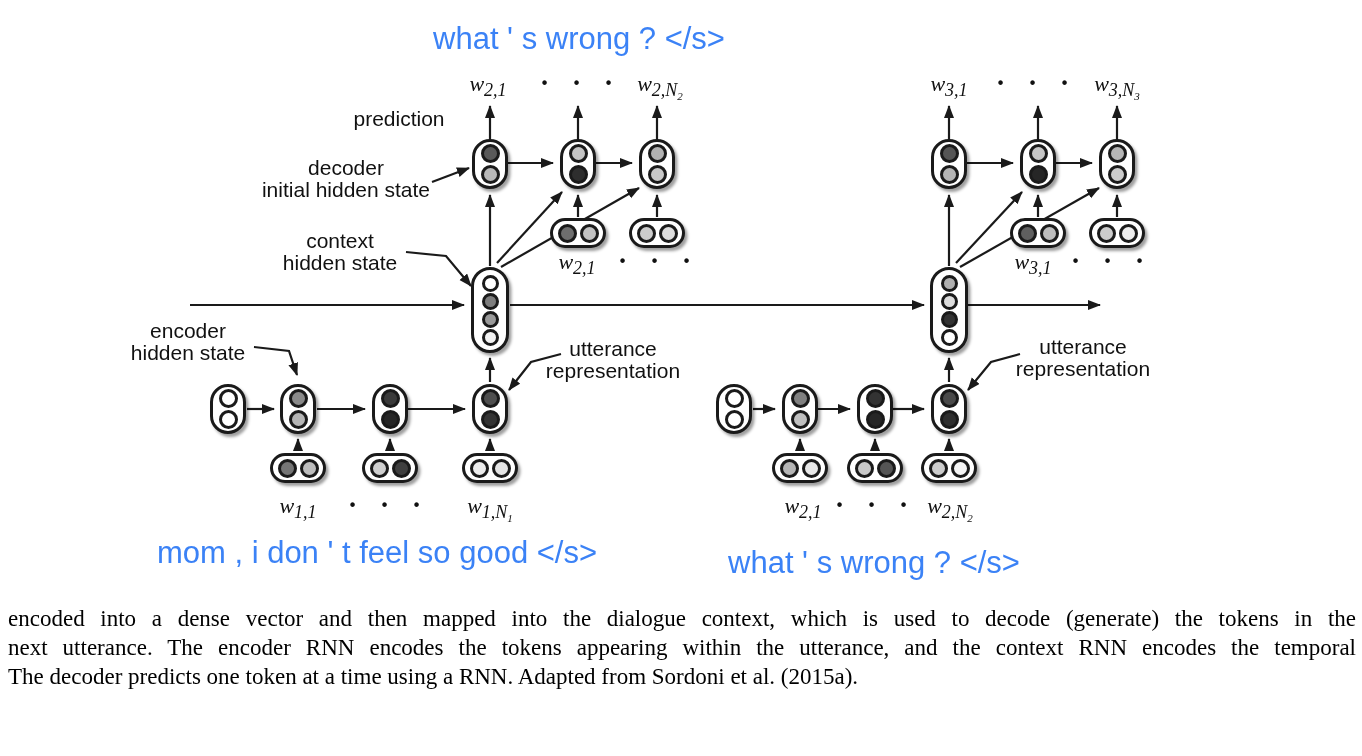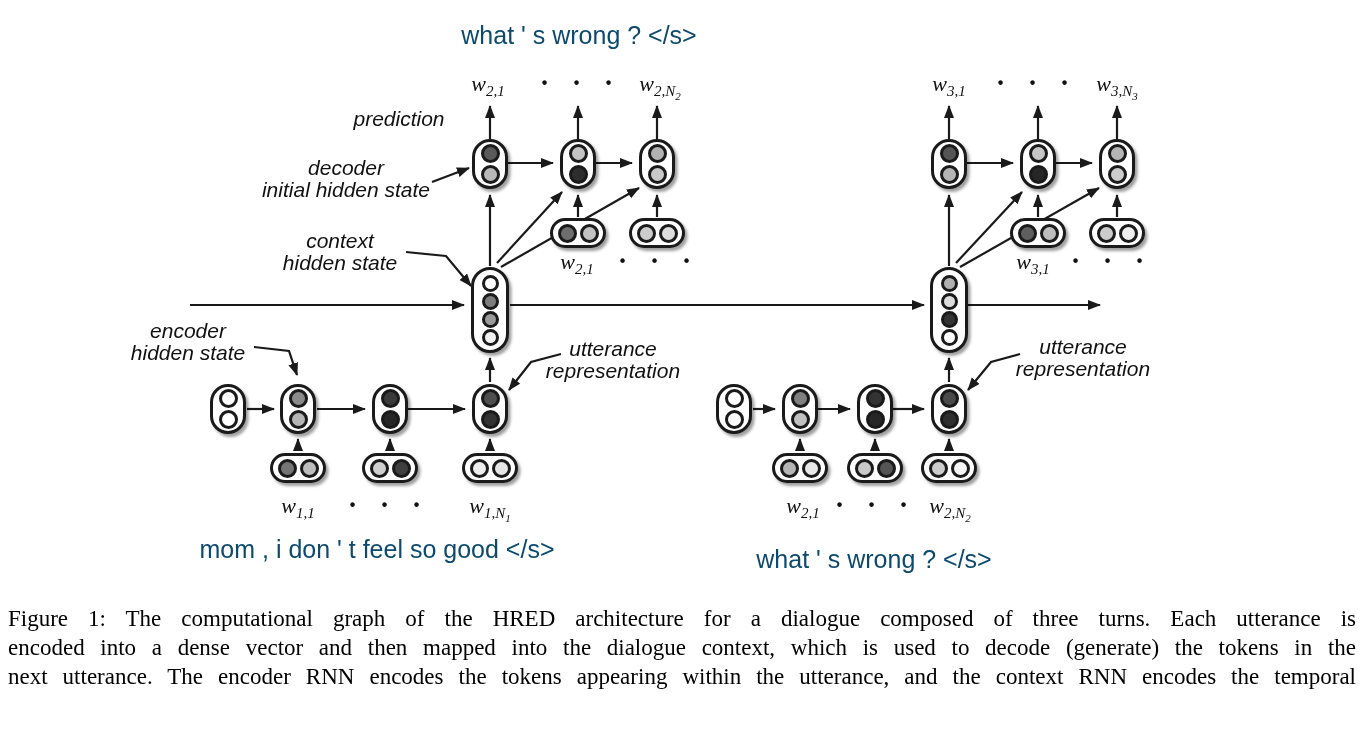--- a/index.html
+++ b/index.html
@@ -4,33 +4,33 @@
 <style>
   html,body{margin:0;padding:0;}
   body{
     width:1362px;height:756px;position:relative;background:#ffffff;
     font-family:"Liberation Sans",sans-serif;overflow:hidden;
   }
   .fig{position:absolute;inset:0;}
   svg.arrows{position:absolute;left:0;top:0;z-index:0;}
   .utt{
     position:absolute;transform:translateX(-50%);white-space:nowrap;
-    font-size:25px;color:#0c4a6e;z-index:2;
+    font-size:31px;color:#3b82f6;z-index:2;
   }
   .ann{
     position:absolute;transform:translateX(-50%);white-space:nowrap;
-    font-style:italic;font-size:21px;line-height:22px;color:#111;
+    font-size:21px;line-height:22px;color:#111;
     text-align:center;z-index:2;
   }
   .wlab{
     position:absolute;transform:translateX(-50%);white-space:nowrap;
     font-family:"Liberation Serif",serif;font-style:italic;
     font-size:22px;color:#111;z-index:2;
   }
-  .wsub{font-size:15px;vertical-align:-5px;}
+  .wsub{font-size:18px;vertical-align:-5px;}
   .wsubsub{font-size:11px;vertical-align:-9px;}
   .dots{
     position:absolute;transform:translateX(-50%);white-space:nowrap;
     font-size:16px;font-weight:bold;letter-spacing:11px;color:#111;z-index:2;
   }
   .vnode,.ctxnode,.htok{
     position:absolute;background:#fff;border:3px solid #1a1a1a;
     box-sizing:border-box;display:flex;align-items:center;justify-content:center;
     box-shadow:2.5px 3px 3px rgba(0,0,0,.38);z-index:1;
   }
@@ -272,18 +272,18 @@
       <span class="dot" style="background: rgb(245, 245, 245);"></span>
     </div>
   <div class="wlab" style="left:803px;top:493px"><span>w</span><span class="wsub">2,1</span></div>
   <div class="dots" style="left:877px;top:496px">• • •</div>
   <div class="wlab" style="left:950px;top:493px"><span>w</span><span class="wsub">2,N</span><span class="wsubsub">2</span></div>
 
   <div class="utt" style="left:377px;top:535px">mom , i don ' t feel so good &lt;/s&gt;</div>
   <div class="utt" style="left:874px;top:545px">what ' s wrong ? &lt;/s&gt;</div>
 
   <div class="caption">
-    <div class="cap-line">Figure 1: The computational graph of the HRED architecture for a dialogue composed of three turns. Each utterance is</div>
     <div class="cap-line">encoded into a dense vector and then mapped into the dialogue context, which is used to decode (generate) the tokens in the</div>
     <div class="cap-line">next utterance. The encoder RNN encodes the tokens appearing within the utterance, and the context RNN encodes the temporal</div>
+    <div class="cap-line last">The decoder predicts one token at a time using a RNN. Adapted from Sordoni et al. (2015a).</div>
   </div>
 
 </div>
 
 </body></html>

